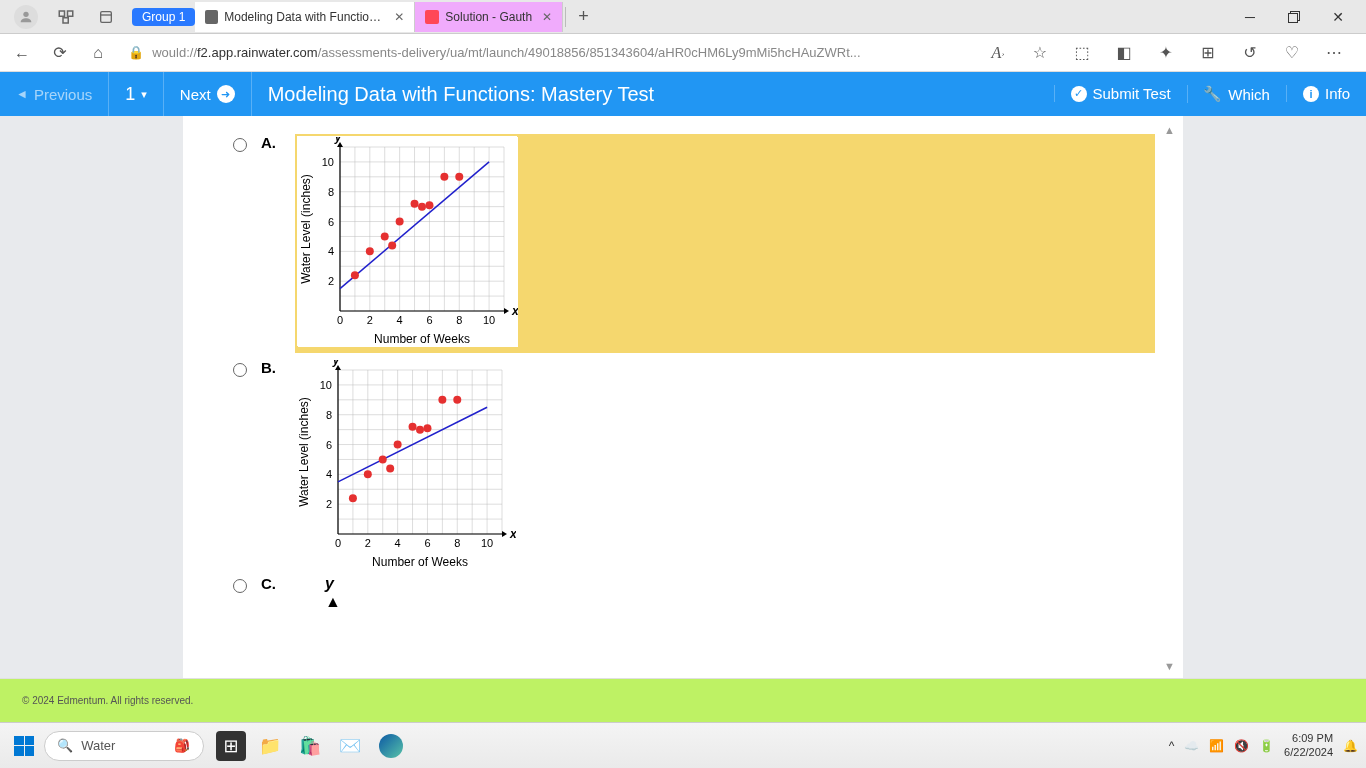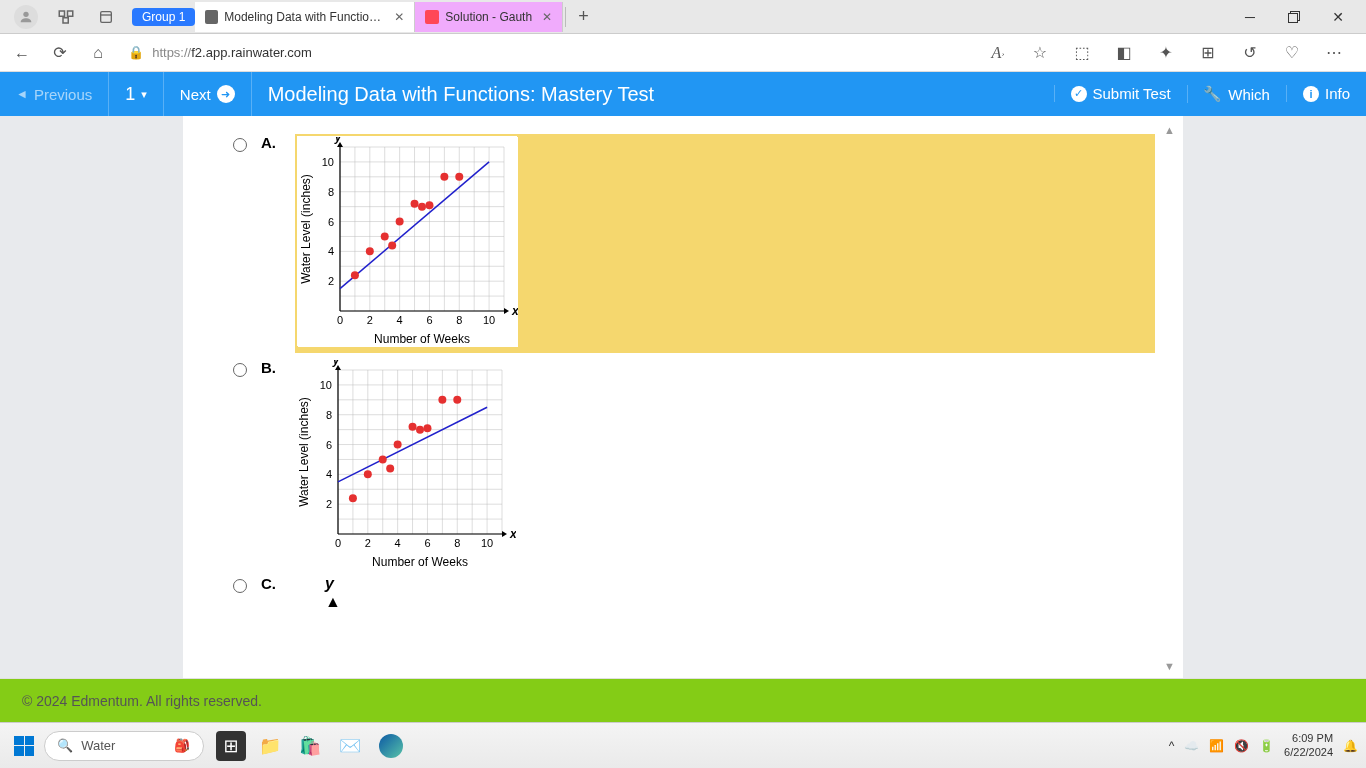--- a/index.html
+++ b/index.html
@@ -43,21 +43,21 @@
 .radio { width: 14px; height: 14px; border: 1.5px solid #666; border-radius: 50%; margin-top: 4px; margin-right: 14px; flex-shrink: 0; }
 .opt-label { font-weight: bold; font-size: 15px; margin-right: 14px; width: 20px; }
 .highlight { background: #f5d76e; padding: 2px; }
 .chart-box { background: #fff; border: 1px solid #fff; }
 
 
 .scroll-up { position: absolute; top: 8px; right: 8px; color: #999; font-size: 11px; }
 .scroll-dn { position: absolute; bottom: 6px; right: 8px; color: #999; font-size: 11px; }
 
 
-.footer { position: absolute; bottom: 46px; left: 0; right: 0; height: 44px; background: #84cc16; display: flex; align-items: center; padding: 0 22px; color: #555; font-size: 14px; border-top: 1px solid #e0e0e0; }
+.footer { position: absolute; bottom: 46px; left: 0; right: 0; height: 44px; background: #bef264; display: flex; align-items: center; padding: 0 22px; color: #555; font-size: 10px; border-top: 1px solid #e0e0e0; }
 
 
 .taskbar { position: absolute; bottom: 0; left: 0; right: 0; height: 46px; background: linear-gradient(#f4f4f4, #eaeaea); display: flex; align-items: center; padding: 0 8px; border-top: 1px solid #ccc; }
 .start-btn { width: 32px; height: 32px; display: flex; align-items: center; justify-content: center; }
 .win-logo { width: 20px; height: 20px; display: grid; grid-template: 1fr 1fr / 1fr 1fr; gap: 1px; }
 .win-logo div { background: #0078d4; }
 .search-box { display: flex; align-items: center; background: #fff; border: 1px solid #ccc; border-radius: 16px; height: 30px; padding: 0 12px; width: 160px; margin-left: 4px; font-size: 13px; color: #555; gap: 8px; }
 .task-icons { display: flex; gap: 10px; margin-left: 12px; }
 .task-icon { width: 30px; height: 30px; border-radius: 4px; display: flex; align-items: center; justify-content: center; font-size: 18px; }
 .tray { margin-left: auto; display: flex; align-items: center; gap: 10px; font-size: 12px; color: #333; }
@@ -110,22 +110,23 @@
     <div class="win-btn">✕</div>
   </div>
 </div>
 
 <div class="addr-bar">
   <div class="nav-icon">←</div>
   <div class="nav-icon">⟳</div>
   <div class="nav-icon">⌂</div>
   <div class="url-box">
     <span class="lock">🔒</span>
-    <span>https://</span>
+    <span>would://</span>
       <span class="domain">f2.app.rainwater.com</span>
+      <span>/assessments-delivery/ua/mt/launch/49018856/851343604/aHR0cHM6Ly9mMi5hcHAuZWRt...</span>
   </div>
   <div class="toolbar-icons">
     <span class="nav-icon" style="font-style:italic;font-family:serif;">A<sup style="font-size:9px;">›</sup></span>
     <span class="nav-icon">☆</span>
     <span class="nav-icon">⬚</span>
     <span class="nav-icon">◧</span>
     <span class="nav-icon">✦</span>
     <span class="nav-icon">⊞</span>
     <span class="nav-icon">↺</span>
     <span class="nav-icon">♡</span>

